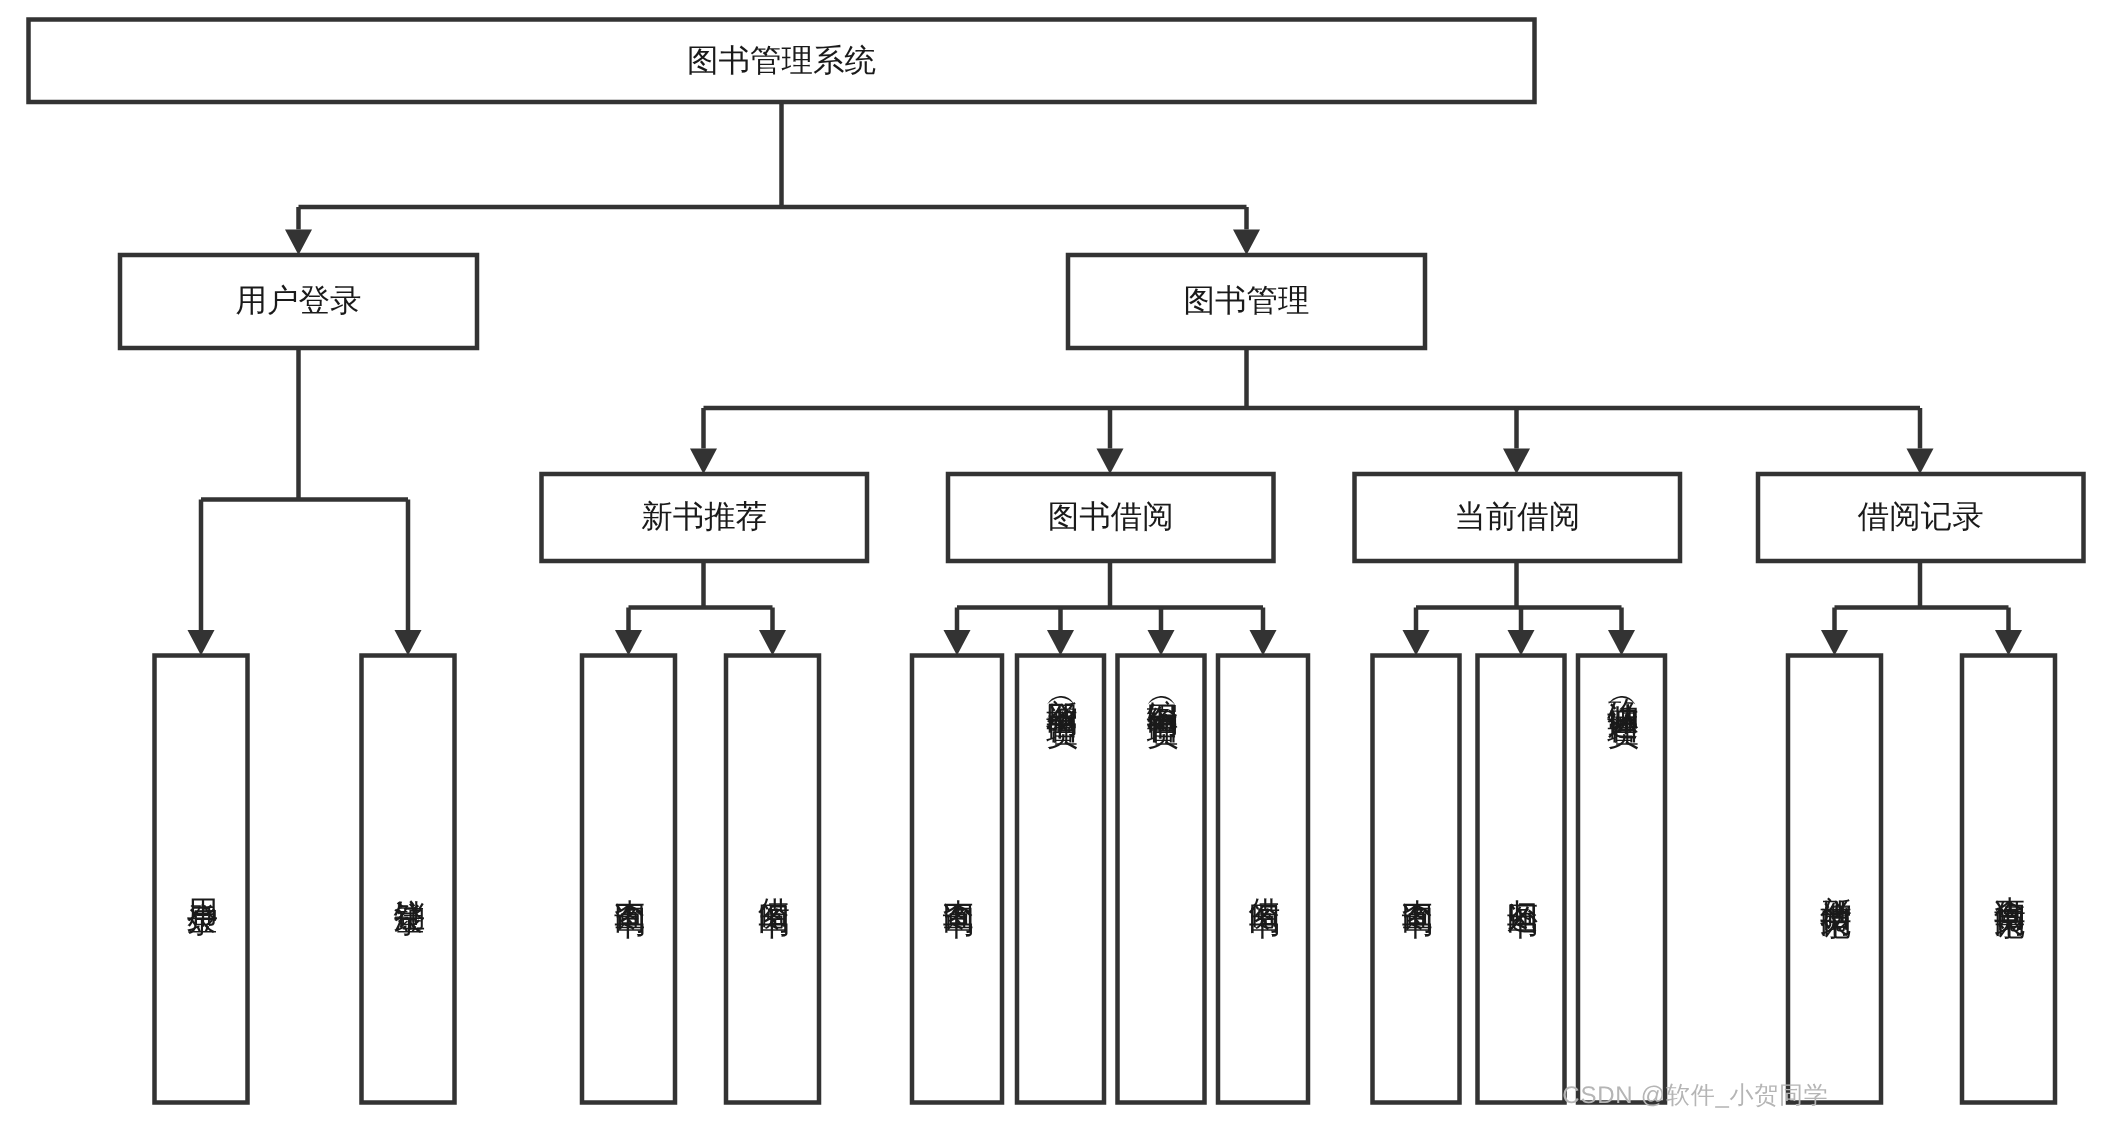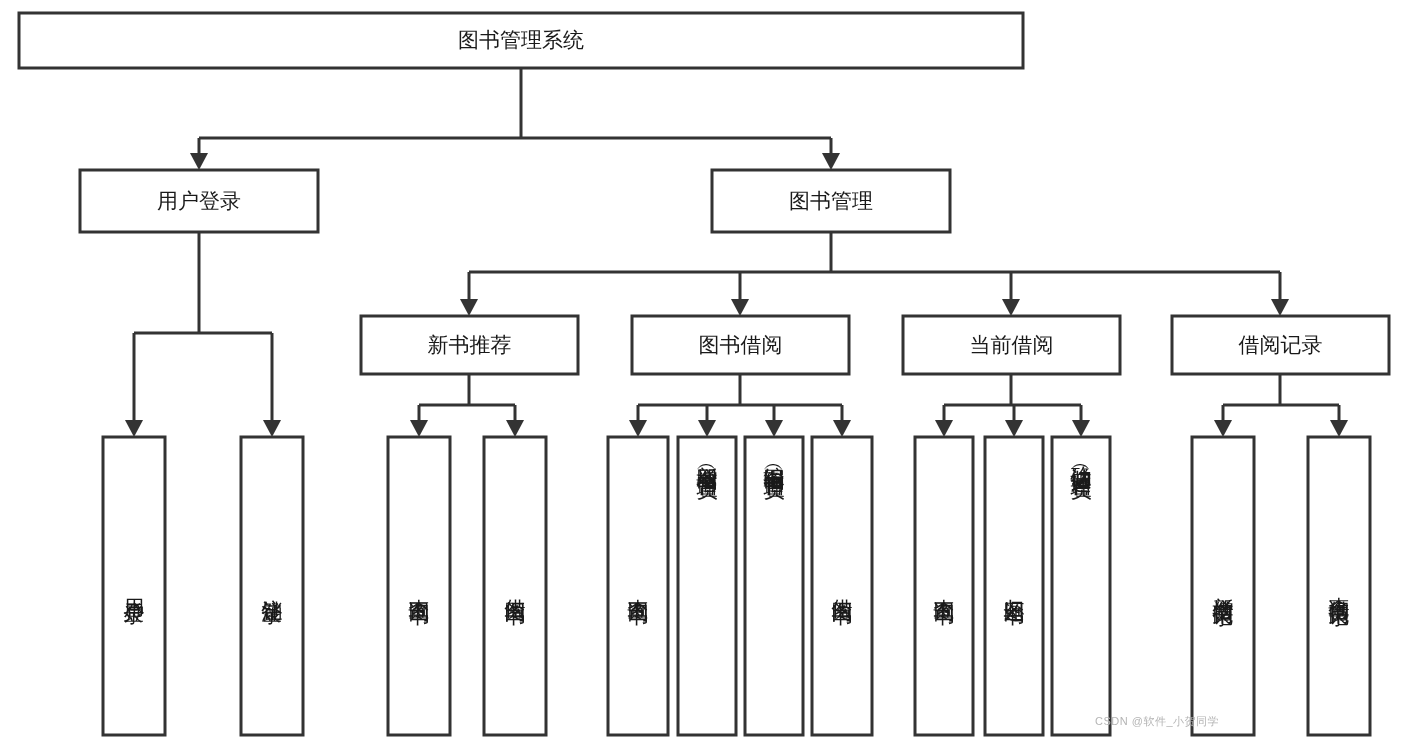--- a/index.html
+++ b/index.html
@@ -62,23 +62,23 @@
     font-family: "Liberation Sans", "DejaVu Sans", sans-serif;
     font-size: 21px;
     line-height: 1.05;
     color: #1a1a1a;
     letter-spacing: 2px;
     white-space: nowrap;
   }
   .watermark {
     position: absolute;
     right: 8px;
-    bottom: 18px;
-    font-family: "Liberation Sans", "DejaVu Sans", sans-serif;
-    font-size: 11px;
+    bottom: 6px;
+    font-family: "Liberation Sans", "DejaVu Sans", sans-serif;
+    font-size: 16px;
     color: #b5b5b5;
     letter-spacing: 0.5px;
     white-space: nowrap;
   }
 </style>
 </head>
 <body>
 
 <div id="diagram-root">
   <svg id="tree-svg" viewBox="0 0 1405 747" xmlns="http://www.w3.org/2000/svg">

